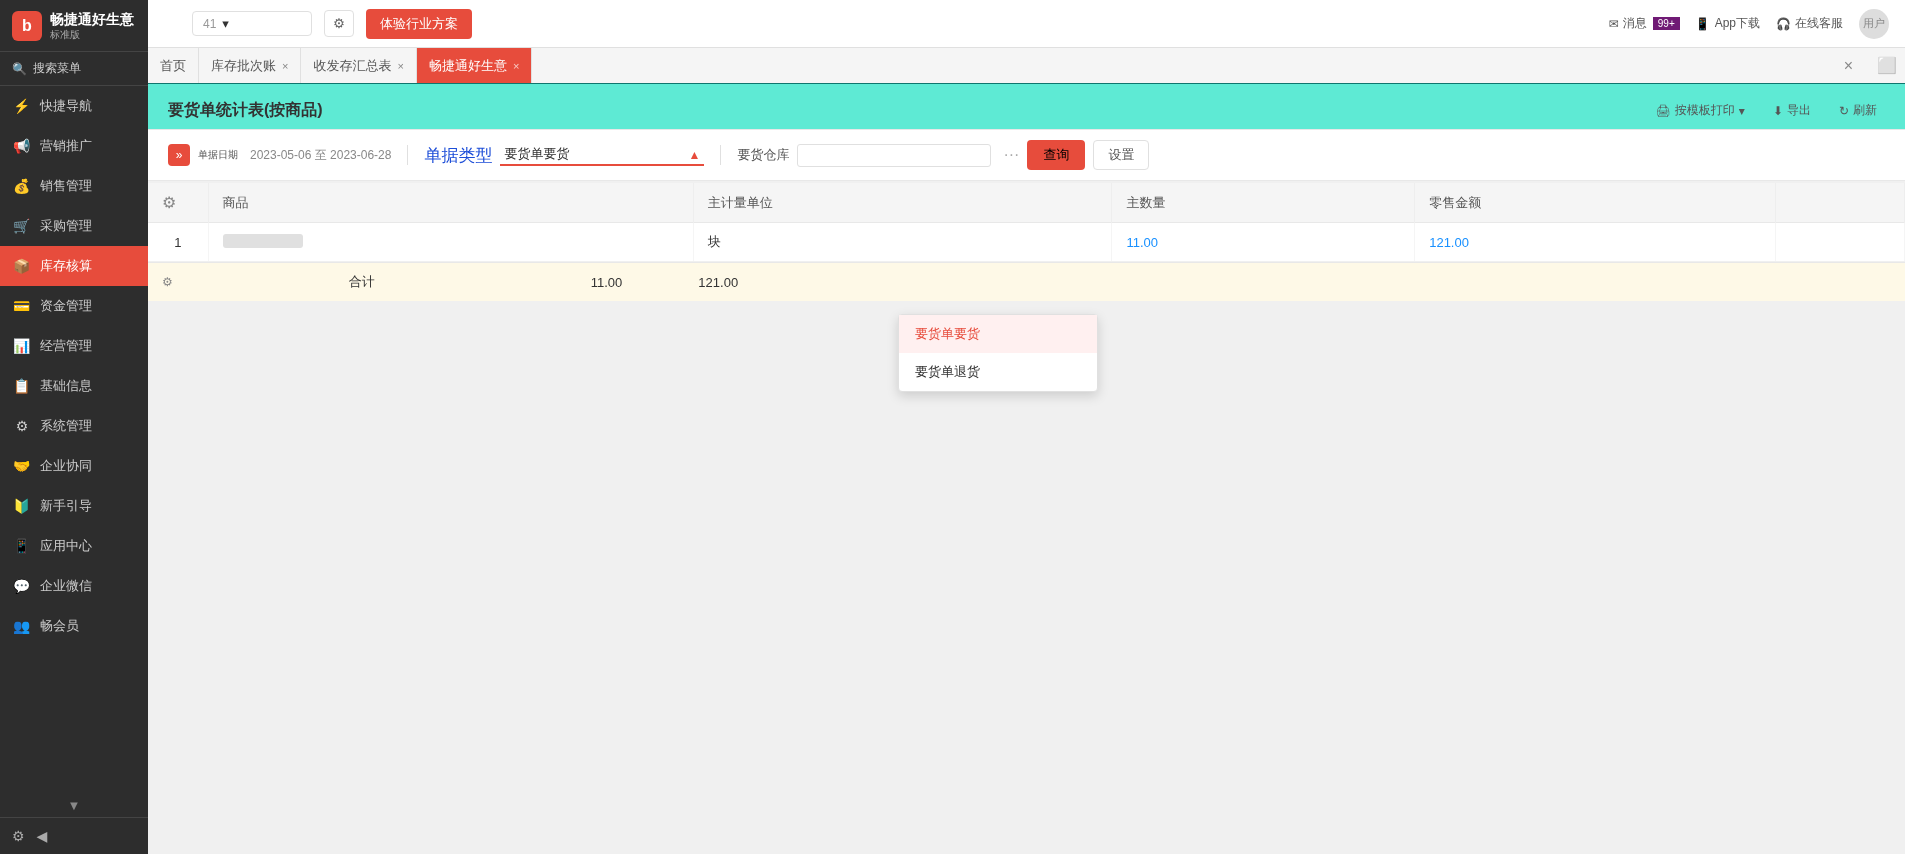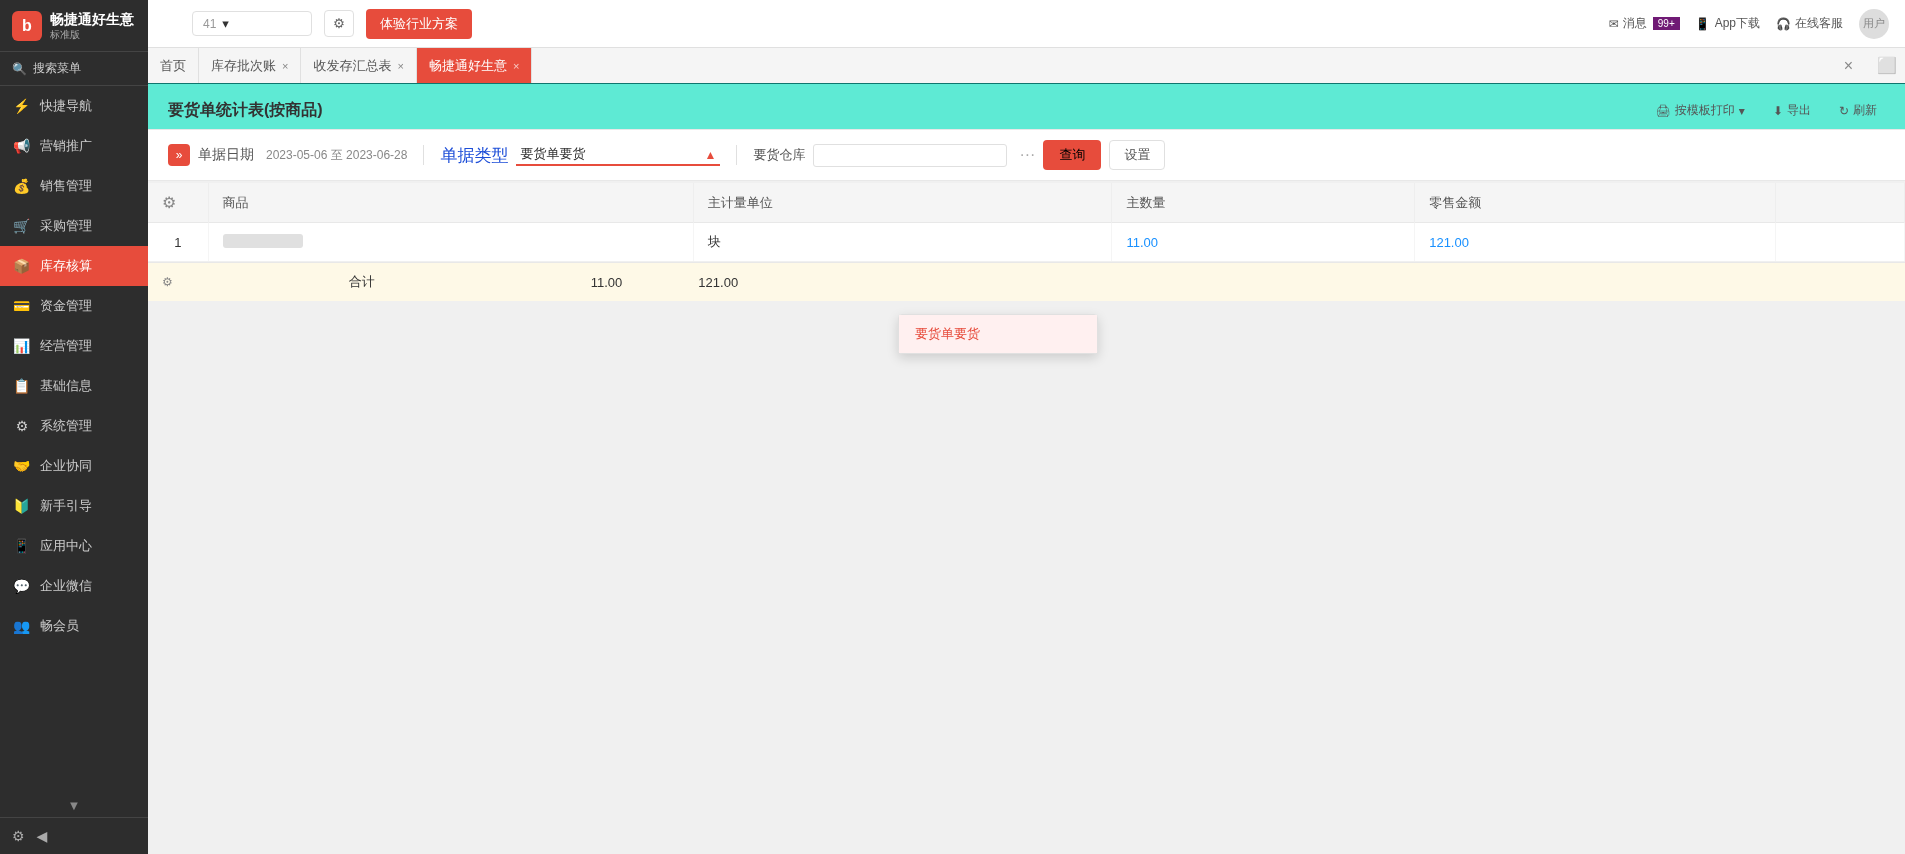--- a/index.html
+++ b/index.html
@@ -235,21 +235,21 @@
       border: none;
       border-radius: 4px;
       width: 22px;
       height: 22px;
       cursor: pointer;
       display: flex;
       align-items: center;
       justify-content: center;
       font-size: 12px;
     }
-    .filter-label { color: #555; font-size: 14px; font-weight: 500; }
+    .filter-label { color: #555; font-size: 10px; font-weight: 500; }
     .date-btns { display: flex; gap: 6px; align-items: center; }
     .date-btn {
       padding: 3px 8px;
       border: 1px solid #e0e0e0;
       border-radius: 3px;
       cursor: pointer;
       font-size: 12px;
       background: white;
       color: #555;
     }
@@ -566,20 +566,21 @@
       <span class="filter-warehouse-label">要货仓库</span>
       <input class="filter-warehouse-input" type="text" placeholder="" style="">
       <span class="filter-more-btn">···</span>
 
       <button class="query-btn">查询</button>
       <button class="set-btn">设置</button>
     </div>
 
     <div class="dropdown-overlay" style="top: 230px; left: 750px;">
       <div class="dropdown-item selected">要货单要货</div>
+      <div class="dropdown-item">要货单退货</div>
     </div>
 
     <div class="table-container">
       <table>
         <thead>
           <tr>
             <th style="width:60px;">
               <span class="settings-gear">⚙</span>
             </th>
             <th>商品</th>

